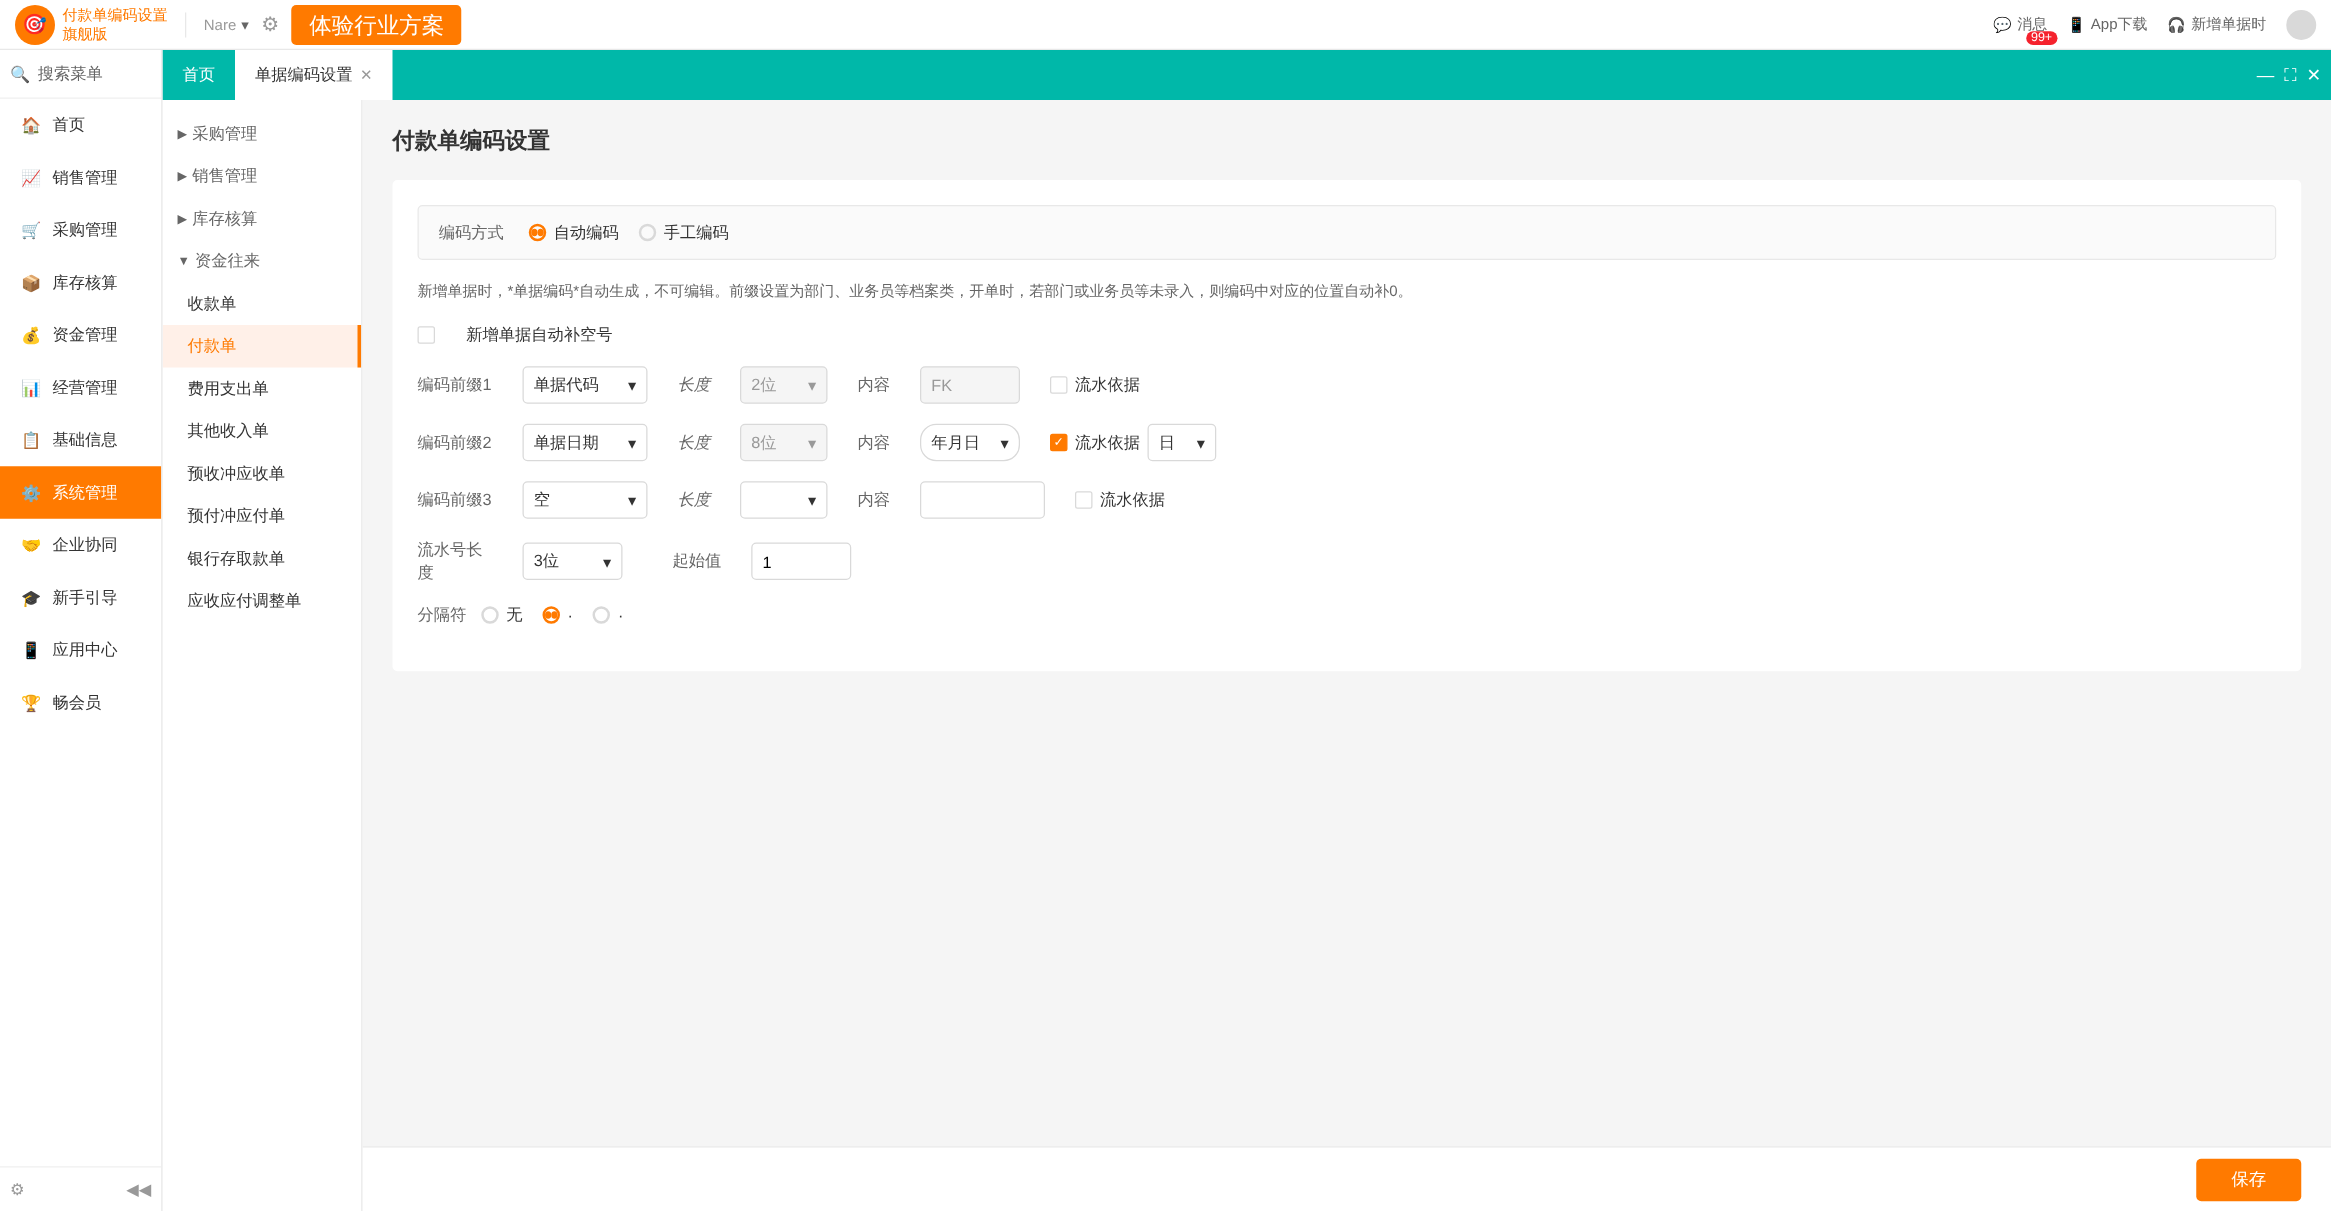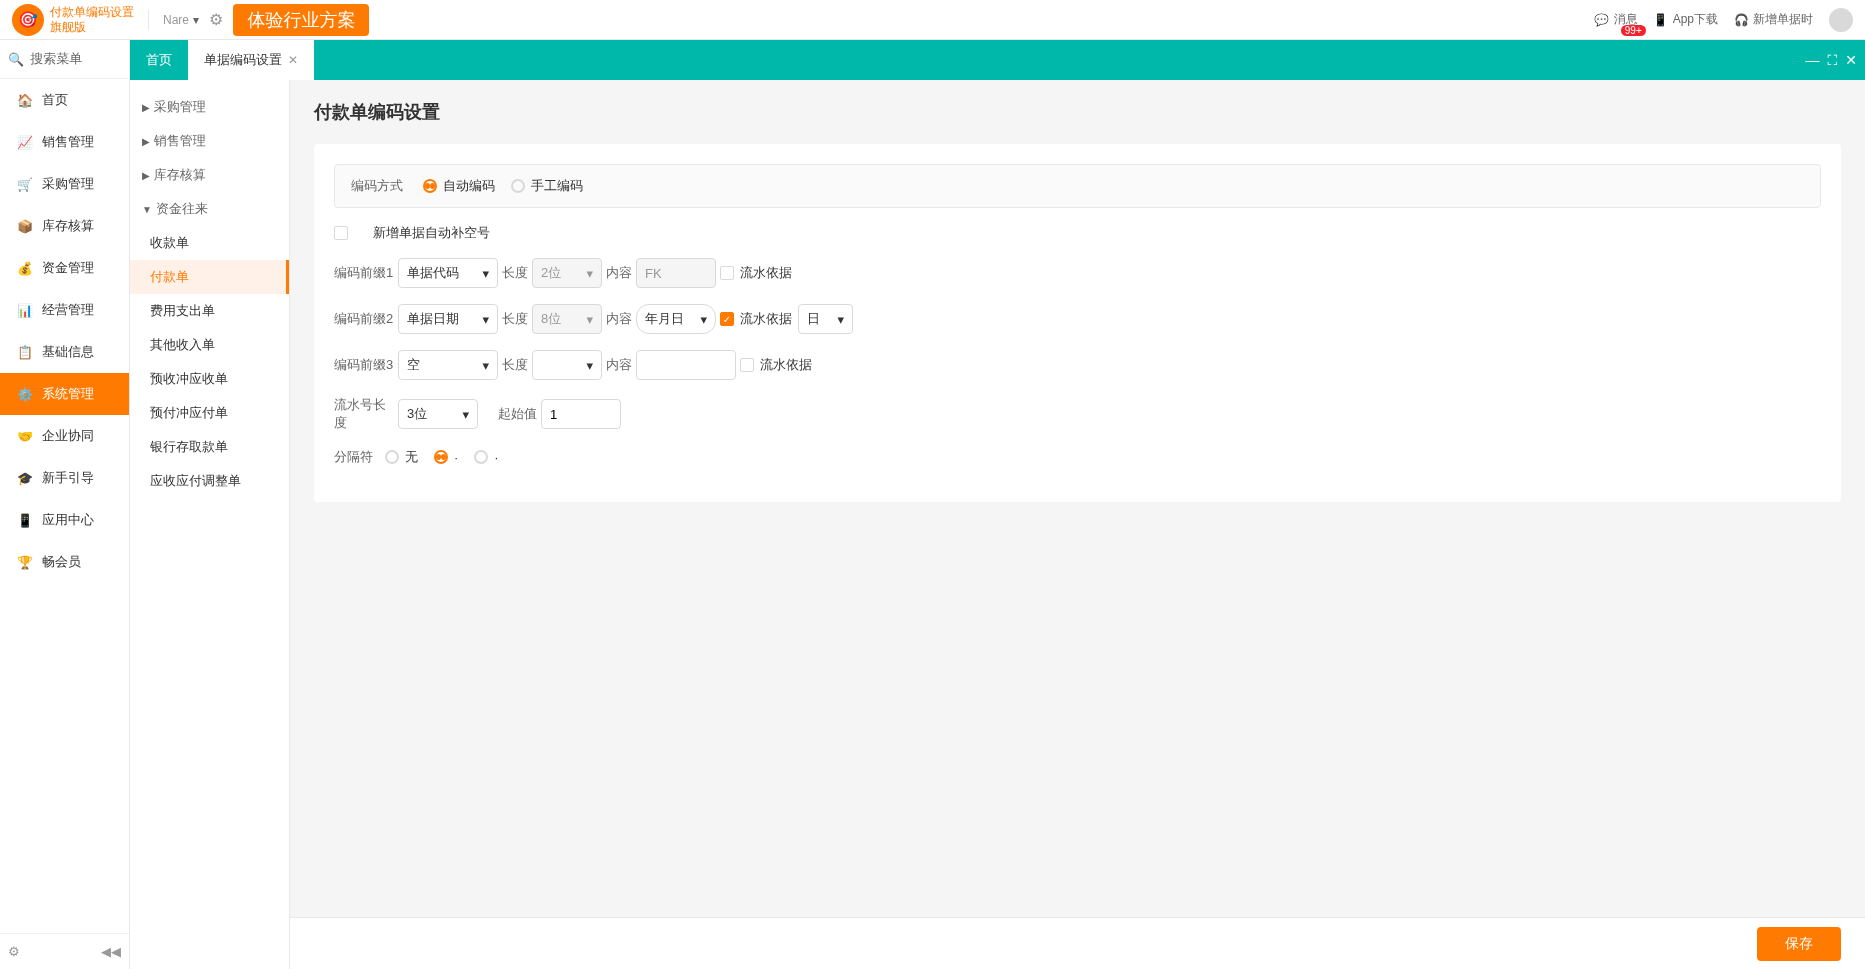--- a/index.html
+++ b/index.html
@@ -73,26 +73,26 @@
     .code-example-label { font-size: 12px; color: #999; margin-bottom: 4px; }
     .code-example-value { font-size: 22px; font-weight: bold; color: #333; }
     .code-example-sub { font-size: 11px; color: #999; margin-top: 4px; }
 
     
     .checkbox-row { display: flex; align-items: center; gap: 25px; margin-bottom: 16px; font-size: 13px; color: #333; }
     .checkbox { width: 14px; height: 14px; border: 1px solid #d9d9d9; border-radius: 2px; display: flex; align-items: center; justify-content: center; flex-shrink: 0; cursor: pointer; }
     .checkbox.checked { background: #ff7a00; border-color: #ff7a00; color: #fff; font-size: 10px; }
 
     
-    .form-row { display: flex; align-items: center; gap: 4px; margin-bottom: 16px; flex-wrap: wrap; }
+    .form-row { display: flex; align-items: center; gap: 24px; margin-bottom: 16px; flex-wrap: wrap; }
     .form-label { color: #666; font-size: 13px; width: 60px; flex-shrink: 0; }
     .form-select { height: 30px; border: 1px solid #d9d9d9; border-radius: 4px; padding: 0 8px; font-size: 13px; background: #fff; display: flex; align-items: center; justify-content: space-between; cursor: pointer; min-width: 90px; gap: 6px; }
     .form-input { height: 30px; border: 1px solid #d9d9d9; border-radius: 4px; padding: 0 8px; font-size: 13px; background: #fff; min-width: 80px; outline: none; }
     .form-input:disabled { background: #f5f5f5; color: #999; }
-    .length-label { color: #666; font-size: 13px; }
+    .length-label { color: #666; font-size: 13px; font-style: italic; }
     .content-label { color: #666; font-size: 13px; }
 
     
     .bottom-bar { height: 52px; background: #fff; border-top: 1px solid #e8e8e8; display: flex; align-items: center; justify-content: flex-end; padding: 0 24px; flex-shrink: 0; }
     .save-btn { background: #ff7a00; color: #fff; border: none; padding: 8px 28px; border-radius: 4px; font-size: 14px; cursor: pointer; }
 
     
     .separator-row { display: flex; align-items: center; gap: 12px; margin-bottom: 16px; }
     .separator-label { color: #666; font-size: 13px; }
     .sep-options { display: flex; align-items: center; gap: 16px; }
@@ -266,20 +266,21 @@
                   <span>自动编码</span>
                 </div>
                 <div class="radio-item">
                   <div class="radio-dot"></div>
                   <span>手工编码</span>
                 </div>
               </div>
             </div>
 
             
+            <div class="hint-text">新增单据时，*单据编码*自动生成，不可编辑。前缀设置为部门、业务员等档案类，开单时，若部门或业务员等未录入，则编码中对应的位置自动补0。</div>
 
             
 
             
             <div class="checkbox-row">
               <div class="checkbox"></div>
               <span>新增单据自动补空号</span>
             </div>
 
             

